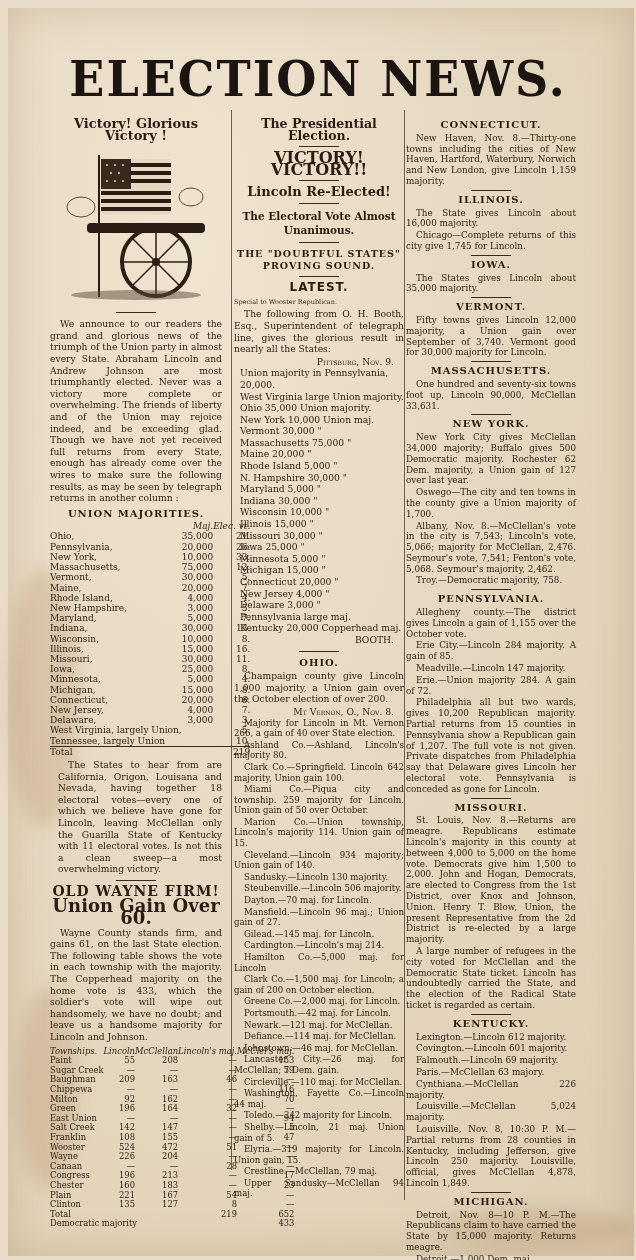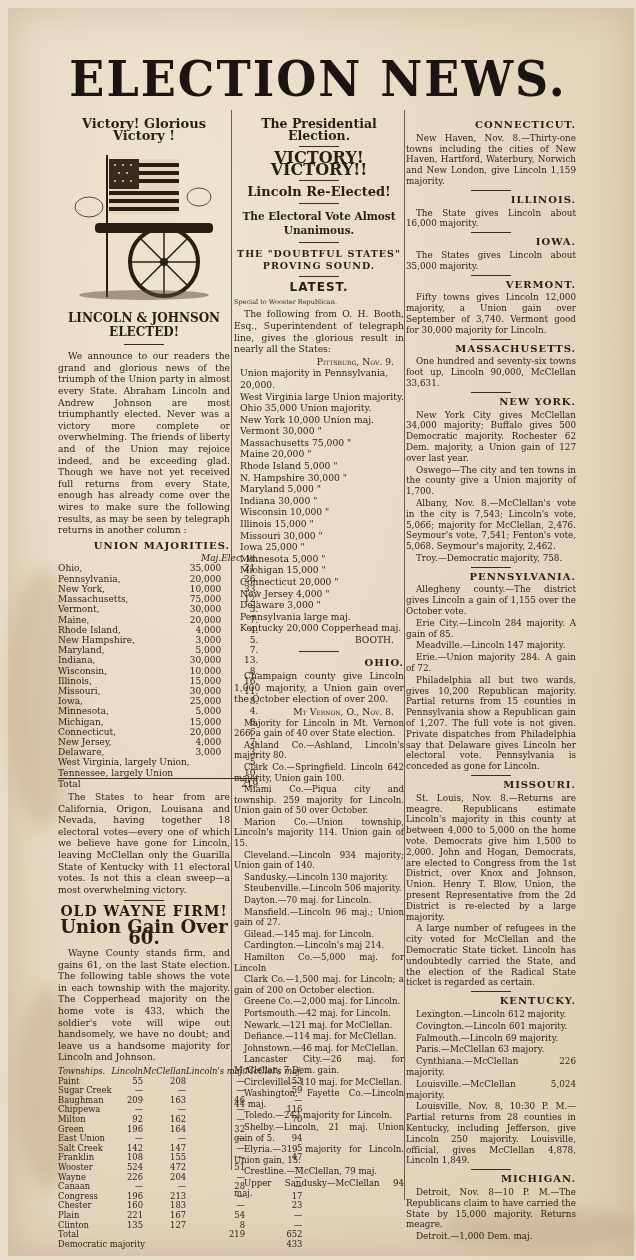--- a/index.html
+++ b/index.html
@@ -15,26 +15,26 @@
     background: radial-gradient(ellipse at 30% 20%, #efe4d0 0%, #e6d8c0 50%, #ddcdb2 100%);
     box-shadow: inset 0 0 40px rgba(140,100,60,0.25);
   }
   .stain { position: absolute; border-radius: 50%; background: rgba(150,100,50,0.18); filter: blur(8px); }
   .masthead {
     position: absolute; left: 0; top: 52px; width: 636px; text-align: center;
     font-family: "DejaVu Serif", serif; font-weight: 900; font-size: 46px;
     letter-spacing: 2px; color: #1c1410; transform: scaleY(1.05);
   }
   .col { position: absolute; top: 110px; font-size: 9.2px; line-height: 11.6px; }
-  .col1 { left: 58px; width: 172px; }
+  .col1 { left: 50px; width: 172px; }
   .col2 { left: 234px; width: 170px; }
   .col3 { left: 406px; width: 170px; }
   .vrule { position: absolute; top: 110px; width: 1px; background: #3a2a1e; opacity: 0.7; }
   .h-big { font-weight: bold; text-align: center; }
-  .h-sec { font-weight: 900; text-align: right; letter-spacing: 1px; font-size: 10px; margin: 4px 0 2px; }
+  .h-sec { font-weight: 900; text-align: center; letter-spacing: 1px; font-size: 10px; margin: 4px 8px 2px; }
   .rule-short { width: 40px; height: 1px; background: #3a2a1e; margin: 5px auto; }
   p.body { text-align: justify; text-indent: 10px; margin-bottom: 1px; }
   .right { text-align: right; padding-right: 10px; font-variant: small-caps; }
   .lst { padding-left: 6px; }
   .tbl { width: 100%; border-collapse: collapse; font-size: 9px; line-height: 10.2px; }
   .tbl td { padding: 0; white-space: nowrap; }
   .tbl td.n { text-align: right; }
   .illus { margin: 6px auto 4px; width: 150px; height: 160px; position: relative; }
 </style>
 </head>
@@ -83,21 +83,20 @@
       <circle cx="95" cy="115" r="4" fill="#2a1e14"></circle>
       <g stroke="#2a1e14" stroke-width="1.5">
         <line x1="95" y1="81" x2="95" y2="149"></line>
           <line x1="61" y1="115" x2="129" y2="115"></line>
         <line x1="71" y1="91" x2="119" y2="139"></line>
           <line x1="119" y1="91" x2="71" y2="139"></line>
       </g>
       <ellipse cx="75" cy="148" rx="65" ry="5" fill="#5a4a3a" opacity="0.5"></ellipse>
     </svg>
   </div>
-  <div class="h-big" style="font-size:12px;line-height:14px;">LINCOLN &amp; JOHNSON ELECTED!</div>
   <div class="rule-short"></div>
   <p class="body">We announce to our readers the grand and glorious news of the triumph of the Union party in almost every State. Abraham Lincoln and Andrew Johnson are most triumphantly elected. Never was a victory more complete or overwhelming. The friends of liberty and of the Union may rejoice indeed, and be exceeding glad. Though we have not yet received full returns from every State, enough has already come over the wires to make sure the following results, as may be seen by telegraph returns in another column :</p>
   <div class="h-sec">UNION MAJORITIES.</div>
   <table class="tbl">
     <tbody>
         <tr style="font-style:italic;">
       <td></td>
       <td class="n">Maj.</td>
       <td class="n">Elec. vt.</td>
     </tr>
@@ -210,21 +209,21 @@
         </tr>
       </tbody>
     <tbody>
         <tr style="border-top:1px solid #3a2a1e;">
       <td>Total</td>
           <td></td>
       <td class="n">219</td>
     </tr>
   </tbody>
     </table>
-  <p class="body" style="margin-top:2px;">The States to hear from are California, Origon, Louisana and Nevada, having together 18 electoral votes—every one of which we believe have gone for Lincoln, leaving McClellan only the Guarilla State of Kentucky with 11 electoral votes. Is not this a clean sweep—a most overwhelming victory.</p>
+  <p class="body" style="margin-top:2px;margin-left:8px;">The States to hear from are California, Origon, Louisana and Nevada, having together 18 electoral votes—every one of which we believe have gone for Lincoln, leaving McClellan only the Guarilla State of Kentucky with 11 electoral votes. Is not this a clean sweep—a most overwhelming victory.</p>
   <div class="rule-short"></div>
   <div class="h-big" style="font-size:14px;letter-spacing:1px;">OLD WAYNE FIRM!</div>
   <div class="h-big" style="font-size:18px;font-weight:900;margin:3px 0;">Union Gain Over 60.</div>
   <p class="body">Wayne County stands firm, and gains 61, on the last State election. The following table shows the vote in each township with the majority. The Copperhead majority on the home vote is 433, which the soldier's vote will wipe out handsomely, we have no doubt; and leave us a handsome majority for Lincoln and Johnson.</p>
   <table class="tbl" style="margin-top:4px;font-size:8.4px;line-height:9.6px;">
     <tbody>
         <tr style="font-style:italic;">
       <td>Townships.</td>
       <td class="n">Lincoln</td>
       <td class="n">McClellan</td>
@@ -437,20 +436,21 @@
     </div>
 </div>
 
 <div class="col col3" id="col3" style="font-size:8.8px;line-height:10.8px;">
     <div style="height: 6px;"></div>
     <div class="h-sec">CONNECTICUT.</div>
     <p class="body">New Haven, Nov. 8.—Thirty-one towns including the cities of New Haven, Hartford, Waterbury, Norwich and New London, give Lincoln 1,159 majority.</p>
     <div class="rule-short" style="margin: 3px auto;"></div>
     <div class="h-sec">ILLINOIS.</div>
     <p class="body">The State gives Lincoln about 16,000 majority.</p>
+    <p class="body">Chicago—Complete returns of this city give 1,745 for Lincoln.</p>
     <div class="rule-short" style="margin: 3px auto;"></div>
     <div class="h-sec">IOWA.</div>
     <p class="body">The States gives Lincoln about 35,000 majority.</p>
     <div class="rule-short" style="margin: 3px auto;"></div>
     <div class="h-sec">VERMONT.</div>
     <p class="body">Fifty towns gives Lincoln 12,000 majority, a Union gain over September of 3,740. Vermont good for 30,000 majority for Lincoln.</p>
     <div class="rule-short" style="margin: 3px auto;"></div>
     <div class="h-sec">MASSACHUSETTS.</div>
     <p class="body">One hundred and seventy-six towns foot up, Lincoln 90,000, McClellan 33,631.</p>
     <div class="rule-short" style="margin: 3px auto;"></div>

